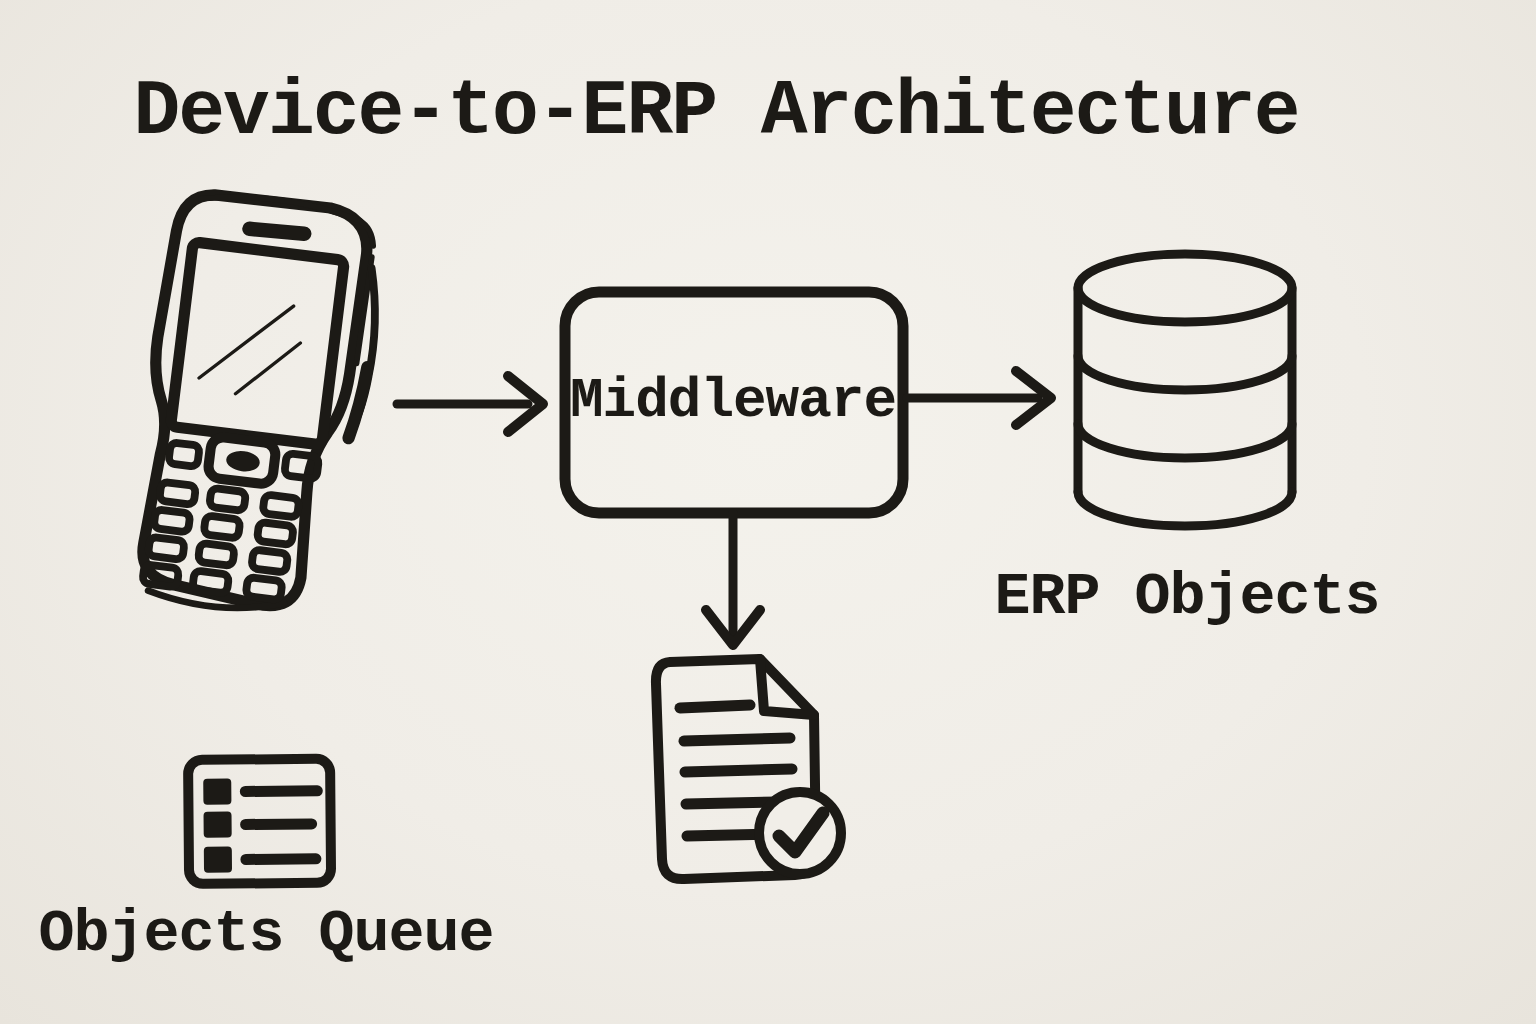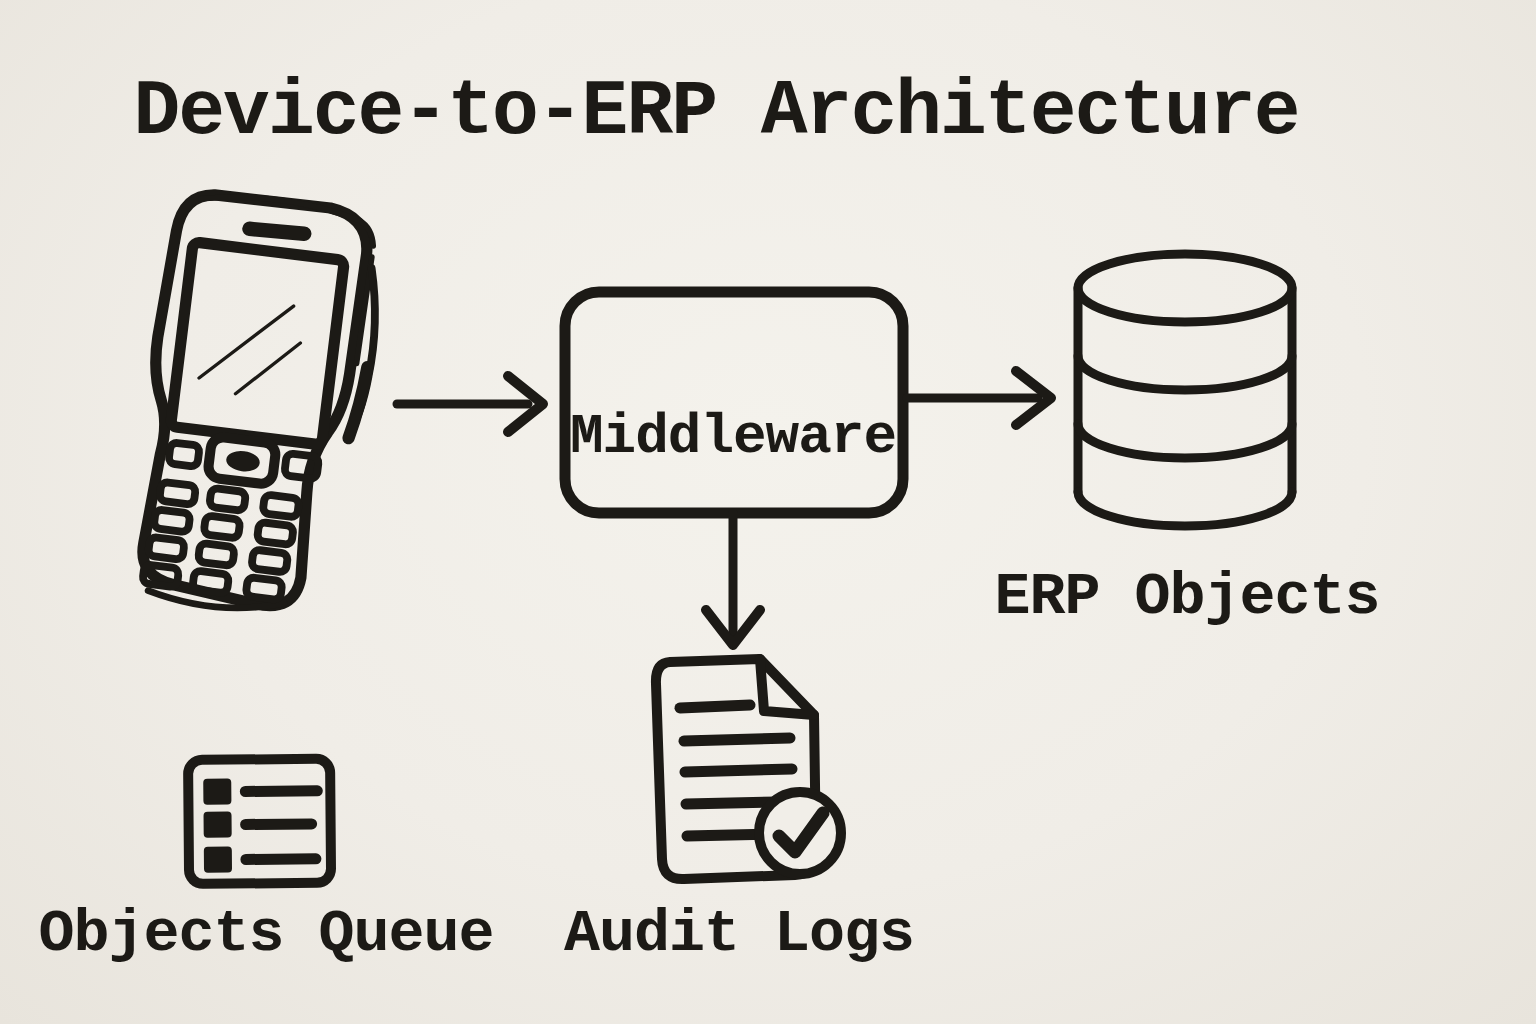--- a/index.html
+++ b/index.html
@@ -125,22 +125,21 @@
       <g stroke-width="11">
         <path d="M 62,37 L 134,37"></path>
         <path d="M 62,70 L 128,70"></path>
         <path d="M 62,105 L 132,105"></path>
       </g>
     </g>
   </svg>
 
   <div class="label title" style="left:716px; top:112px;">Device-to-ERP Architecture</div>
 
-  <div class="label box-label" style="left:733px; top:401px;margin-top:36px;">Middleware</div>
+  <div class="label box-label" style="left:733px; top:401px;">Middleware</div>
 
 
   <div class="label node-label" style="left:266px; top:934px;">Objects Queue</div>
 
-  <div class="label node-label" style="left:739px; top:934px;">Audit Logs</div>
 
   <div class="label node-label" style="left:1187px; top:597px;">ERP Objects</div>
 
 </div>
 
 </body></html>

